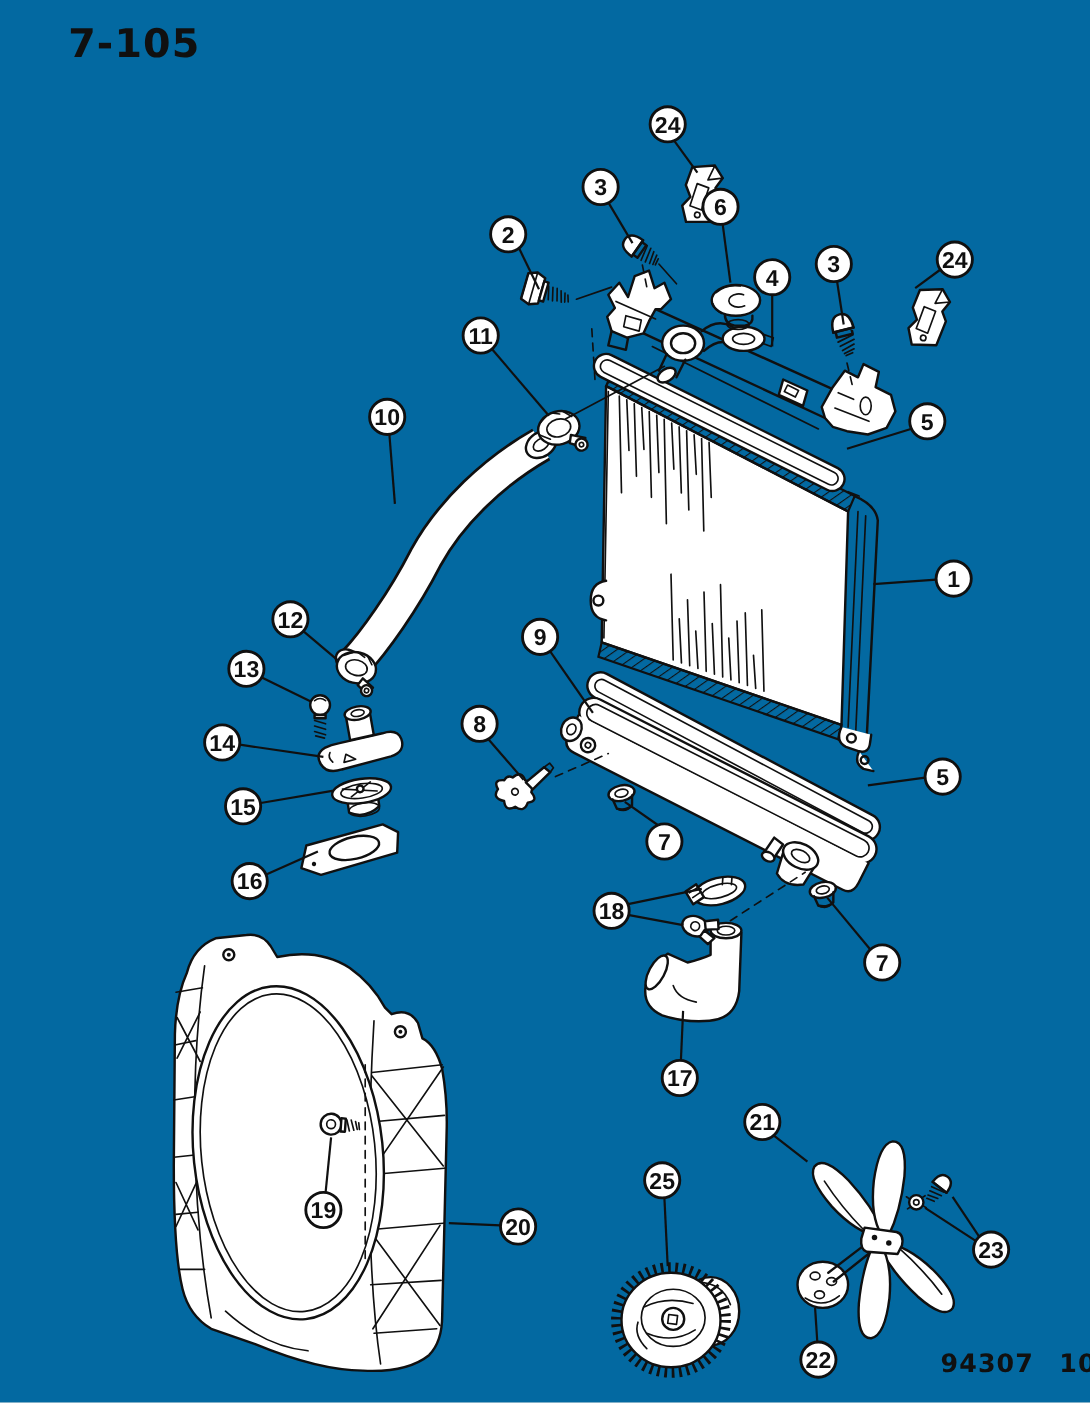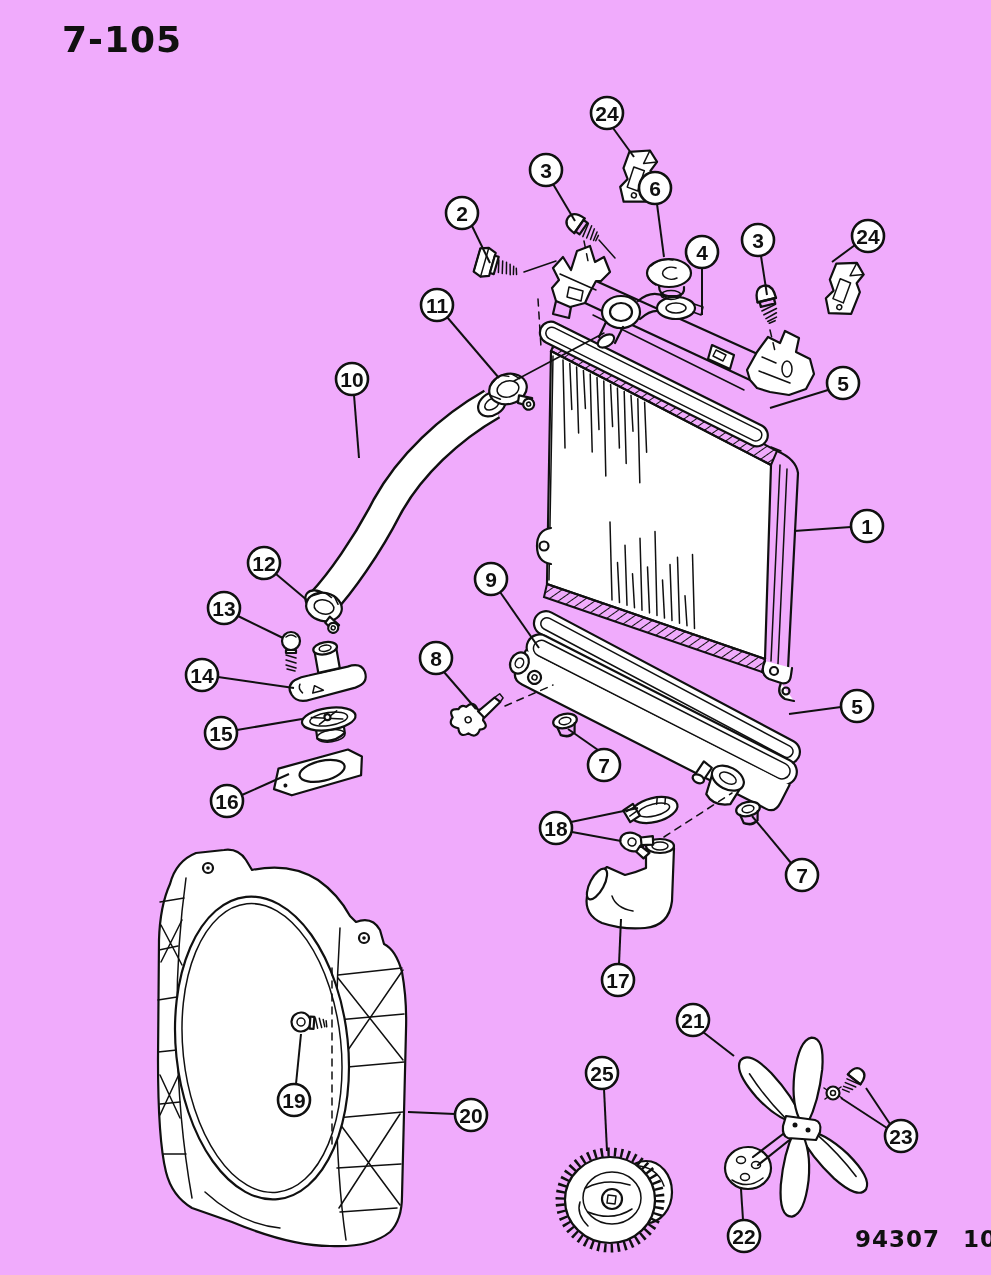--- a/index.html
+++ b/index.html
@@ -1,16 +1,16 @@
 <!DOCTYPE html>
 <html><head>
 <meta charset="utf-8">
 <style>
   html,body{margin:0;padding:0;background:#e8e8e8;}
-  .page{position:relative;width:991px;height:1275px;background:#f0abfc;margin:0 auto;
+  .page{position:relative;width:991px;height:1275px;background:#0369a1;margin:0 auto;
         font-family:"Liberation Sans",sans-serif;overflow:hidden;}
   svg{position:absolute;left:0;top:0;}
   .ln{stroke:#101010;fill:none;stroke-width:2.2;stroke-linecap:round;stroke-linejoin:round;}
   .thin{stroke-width:1.5;}
   .wf{fill:#ffffff;stroke:#101010;stroke-width:2.2;stroke-linecap:round;stroke-linejoin:round;}
   .bf{fill:#101010;stroke:none;}
   .hz{fill:url(#hatch);stroke:#101010;stroke-width:2;}
   .dsh{stroke-dasharray:7 6;}
   .tube-o{fill:none;stroke:#101010;stroke-width:33;}
   .tube-i{fill:none;stroke:#ffffff;stroke-width:28;}

